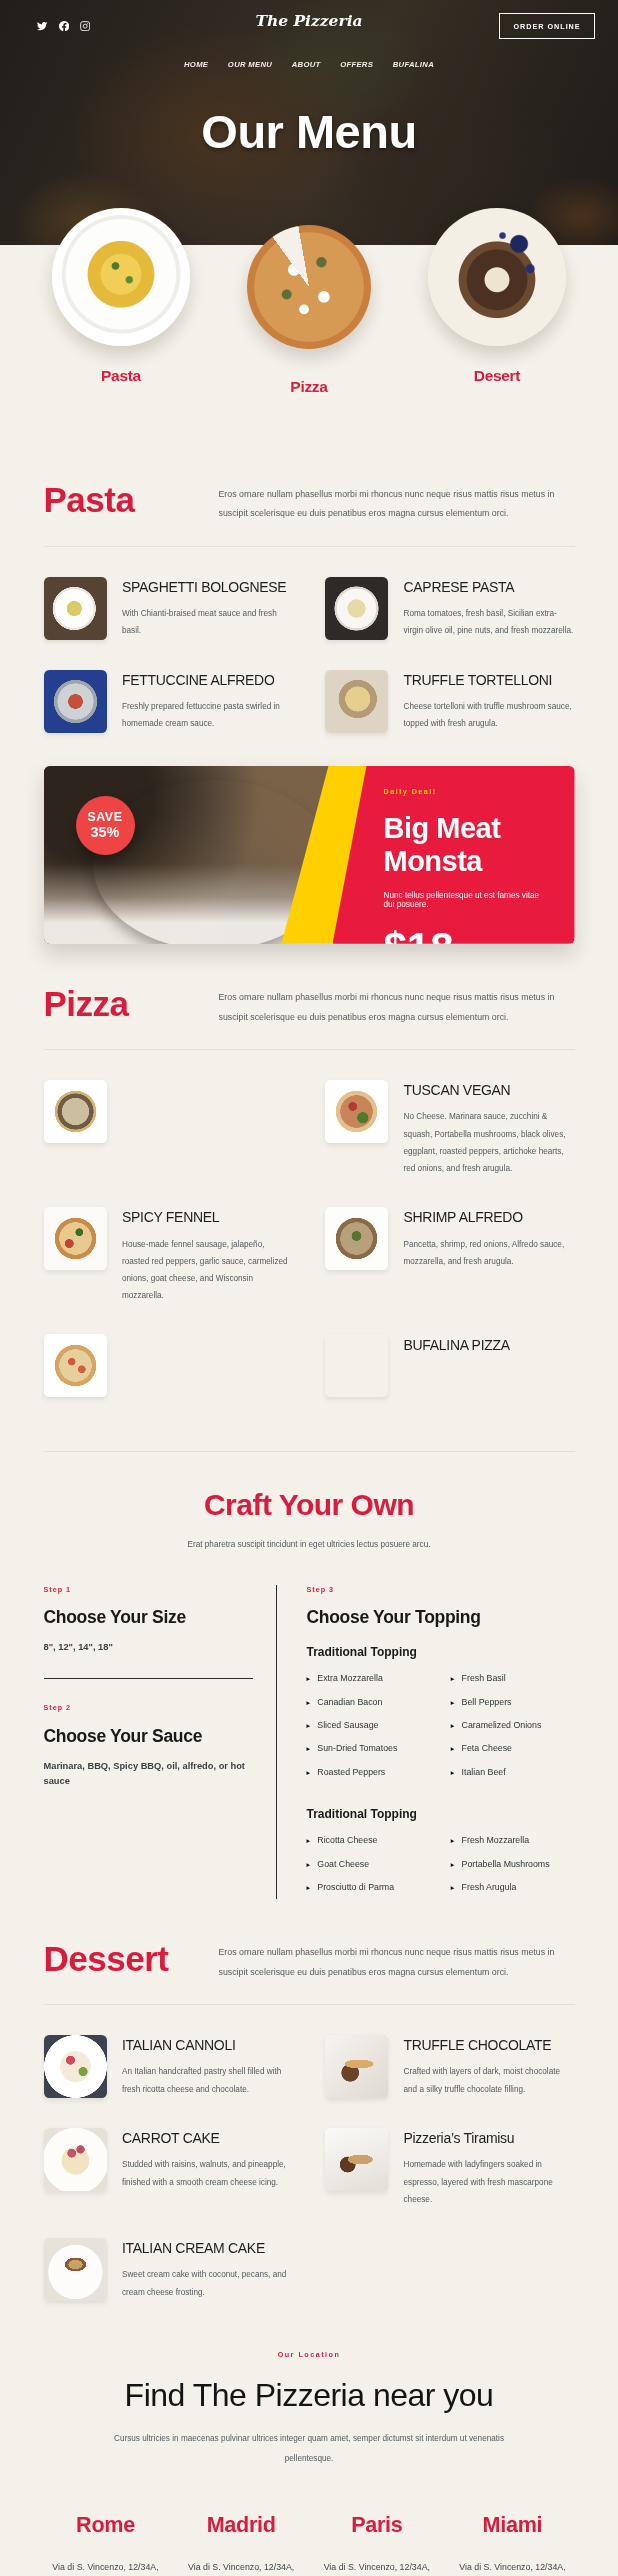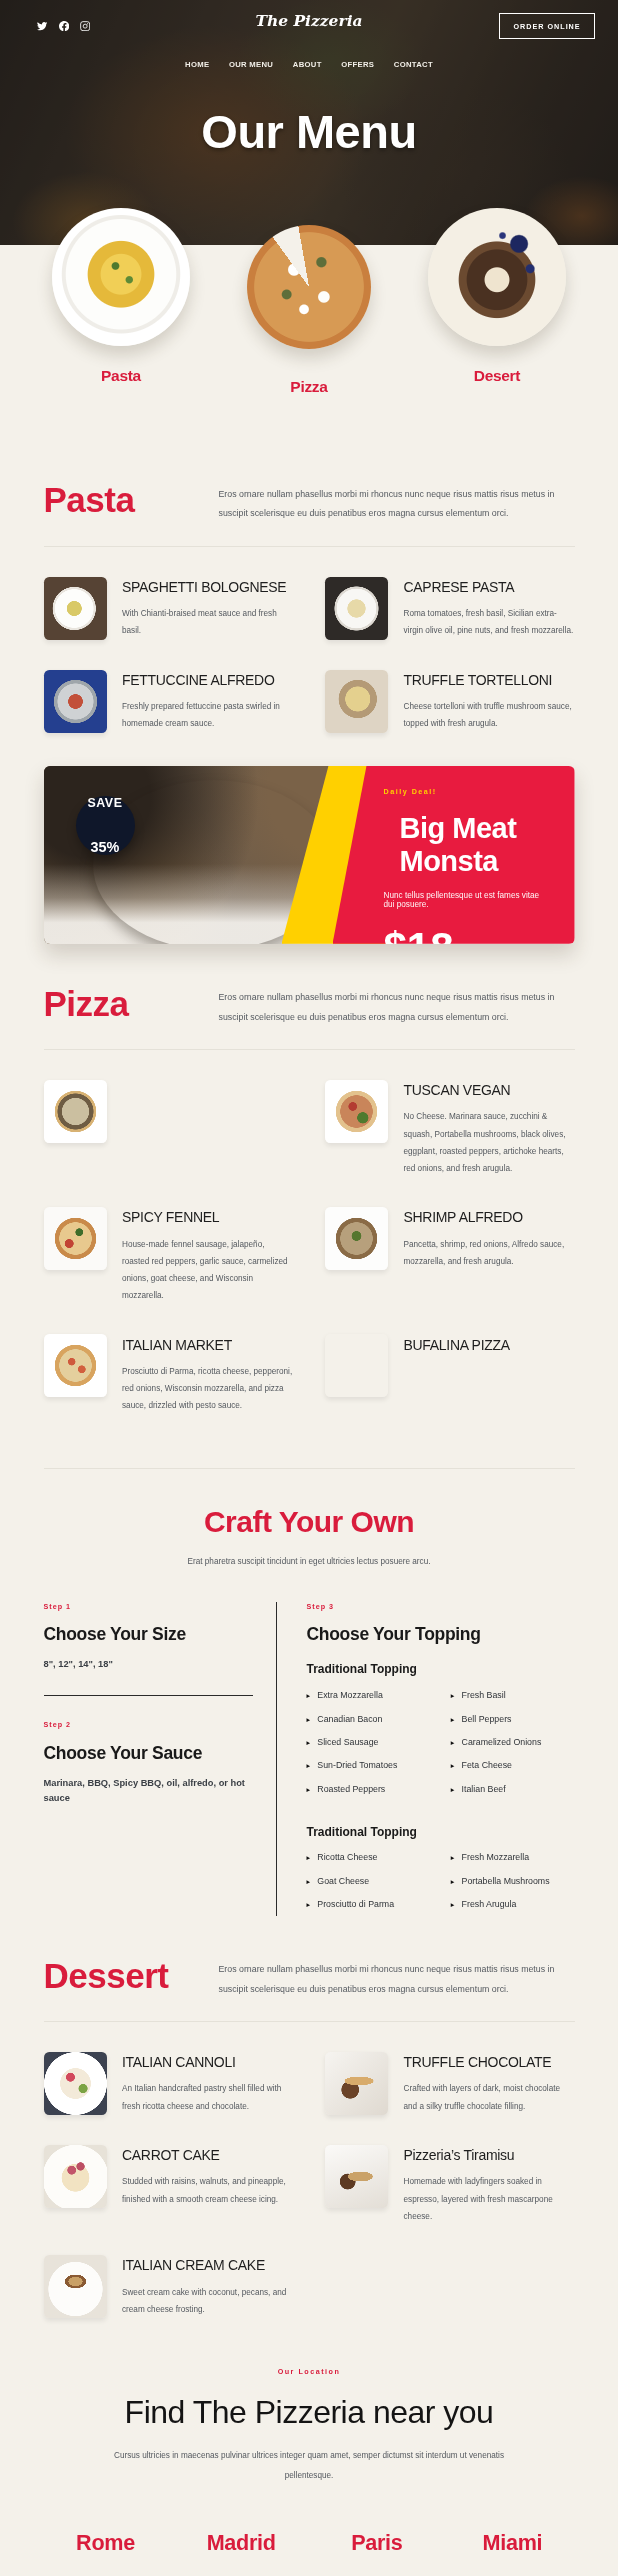--- a/index.html
+++ b/index.html
@@ -19,21 +19,21 @@
   }
   .hero::before { content:""; position:absolute; inset:0; background:rgba(20,16,12,.45); }
   .hero-top { position:relative; display:flex; align-items:center; justify-content:space-between; padding:13.4px 23px 0 37px; z-index:2; }
   .soc-row { display:flex; gap:11.3px; align-items:center; }
   .soc { width:10.3px; height:10.3px; color:#fff; cursor:pointer; }
   .soc svg { width:100%; height:100%; fill:currentColor; }
   .logo-script { position:absolute; left:0; right:0; top:11.3px; text-align:center;
     font-family:cursive, "DejaVu Serif", serif; font-style:italic; font-weight:700; font-size:15.5px; color:#fff; z-index:1; }
   .btn-order { border:1px solid #fff; color:#fff; background:transparent; font-weight:700; font-size:7.2px;
     letter-spacing:1px; padding:7.2px 13.4px; cursor:pointer; font-family:inherit; }
-  .hero-nav { position:relative; z-index:2; display:flex; justify-content:center; gap:19.6px; margin-top:21.6px; }
+  .hero-nav { position:relative; z-index:2; display:flex; justify-content:center; gap:19.6px; margin-top:21.6px;font-style:italic; }
   .hero-nav a { color:#f2efe8; text-decoration:none; font-size:7.7px; font-weight:700; letter-spacing:0.3px; }
   .hero-title { position:relative; z-index:2; text-align:center; margin-top:35px; color:#fff; font-size:47px;
     font-weight:700; letter-spacing:-0.5px; text-shadow:0 1.5px 4.1px rgba(0,0,0,.4); }
 
   
   .cats { padding-bottom:44px; }
   .cats .c { display:flex; justify-content:space-between; width:531px; }
   .cat { width:155px; text-align:center; position:relative; z-index:3; }
   .plate { width:138px; height:138px; border-radius:50%; margin:-37px auto 0; box-shadow:0 9.3px 15.5px rgba(60,50,30,.18); }
   .plate-pasta { background:
@@ -101,28 +101,28 @@
     background:
       repeating-linear-gradient(45deg, rgba(246,237,218,.65) 0 3.6px, transparent 3.6px 13.4px),
       repeating-linear-gradient(-45deg, rgba(246,237,218,.65) 0 3.6px, transparent 3.6px 13.4px),
       radial-gradient(circle at 50% 50%, #cf8f4a 0 62%, #e0b478 63% 84%, #caa express 85%),
       radial-gradient(circle at 50% 50%, #cf8f4a 0 62%, #e0b478 63% 84%, #c99c5e 85%);
     box-shadow:0 7.2px 12.4px rgba(30,20,10,.35); }
   .deal-yellow { position:absolute; top:0; bottom:0; right:185px; width:108px; background:#ffd000;
     clip-path:polygon(47px 0, 100% 0, 100% 100%, 0 100%); }
   .deal-red { position:absolute; top:0; bottom:0; right:0; width:242px; background:#e81b3f;
     clip-path:polygon(34px 0, 100% 0, 100% 100%, 0 100%); }
-  .deal-badge { position:absolute; left:32px; top:30px; width:59px; height:59px; border-radius:50%; background:#0f172a;
-    color:#fff; display:flex; flex-direction:column; align-items:center; justify-content:space-between; z-index:4;
+  .deal-badge { position:absolute; left:32px; top:30px; width:59px; height:59px; border-radius:50%; background:#ef4444;
+    color:#fff; display:flex; flex-direction:column; align-items:center; justify-content:center; z-index:4;
     font-weight:700; box-shadow:0 5.2px 9.3px rgba(0,0,0,.25); }
   .deal-badge .l1 { font-size:12.4px; letter-spacing:0.5px; }
   .deal-badge .l2 { font-size:14.4px; }
   .deal-content { position:absolute; left:340px; top:21.6px; right:30px; z-index:5; color:#fff; }
   .deal-tag { color:#ffd000; font-size:7.2px; font-weight:700; letter-spacing:1.5px; }
-  .deal-title { font-size:29px; font-weight:700; letter-spacing:-0.5px; margin-top:15.5px;margin-left:16px; }
+  .deal-title { font-size:29px; font-weight:700; letter-spacing:-0.5px; margin-top:15.5px; }
   .deal-desc { font-size:8.2px; margin-top:13.4px; opacity:.96; }
   .deal-price { font-size:42px; font-weight:700; margin-top:14.4px; }
 
   
   .craft { padding-top:20.6px; }
   .craft-top-div { border:none; border-top:0.5px solid #e4e1d8; margin:33px 0 36px; }
   .craft-title { text-align:center; color:#d91c3c; font-size:30px; font-weight:700; letter-spacing:-0.5px; }
   .craft-sub { text-align:center; color:#54595f; font-size:8.2px; margin-top:17.5px; }
   .craft-grid { display:flex; margin-top:36px; }
   .craft-left { width:232px; flex:none; padding-right:28px; }
@@ -167,21 +167,21 @@
             <circle cx="17.6" cy="6.4" r="1.4"></circle>
           </svg></span>
     </div>
     <button class="btn-order">ORDER ONLINE</button>
   </div>
   <nav class="hero-nav">
     <a href="#">HOME</a>
     <a href="#">OUR MENU</a>
     <a href="#">ABOUT</a>
     <a href="#">OFFERS</a>
-    <a href="#">CONTACT</a>
+    <a href="#">BUFALINA</a>
   </nav>
   <h1 class="hero-title">Our Menu</h1>
 </header>
 
 <section class="cats">
   <div class="c">
     <div class="cat">
       <div class="plate plate-pasta"></div>
       <span class="cat-label">Pasta</span>
     </div>
@@ -285,24 +285,20 @@
       </div>
       <div class="item">
         <div class="thumb th-z4"></div>
         <div class="item-body">
           <h3 class="item-title">SHRIMP ALFREDO</h3>
           <p class="item-desc">Pancetta, shrimp, red onions, Alfredo sauce, mozzarella, and fresh arugula.</p>
         </div>
       </div>
       <div class="item">
         <div class="thumb th-z5"></div>
-        <div class="item-body">
-          <h3 class="item-title">ITALIAN MARKET</h3>
-          <p class="item-desc">Prosciutto di Parma, ricotta cheese, pepperoni, red onions, Wisconsin mozzarella, and pizza sauce, drizzled with pesto sauce.</p>
-        </div>
       </div>
       <div class="item">
         <div class="thumb th-z6"></div>
         <div class="item-body">
           <h3 class="item-title">BUFALINA PIZZA</h3>
         </div>
       </div>
     </div>
   </div>
 </section>

